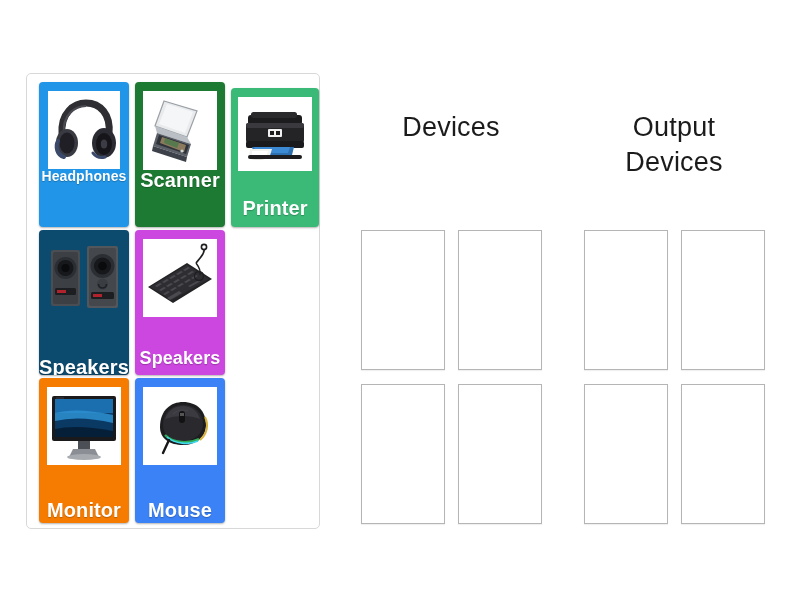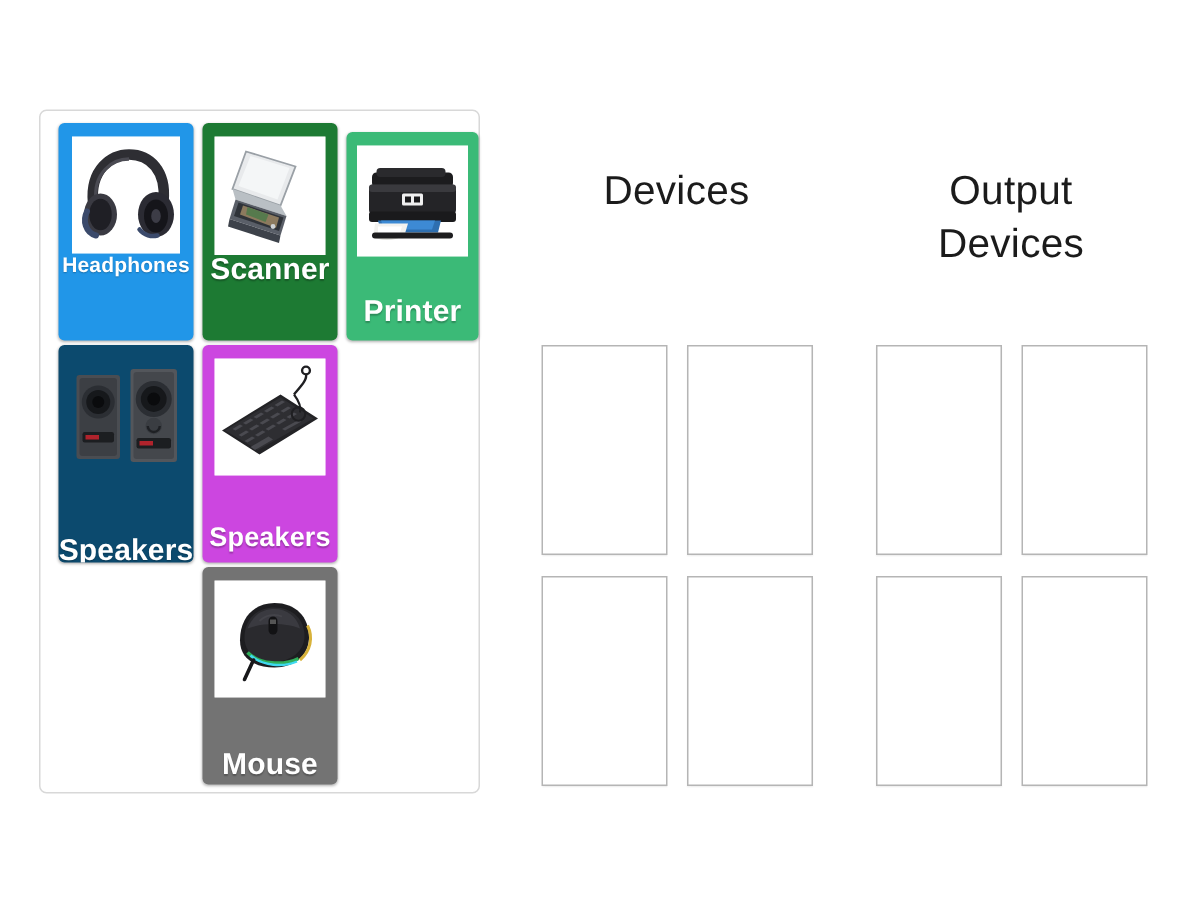--- a/index.html
+++ b/index.html
@@ -75,21 +75,21 @@
     text-shadow: 0 1px 1px rgba(0,0,0,0.25);
   }
 
   
   #card-headphones { left: 6px;   top: 3px;   width: 90px;  height: 145px; background: #2196e8; }
   #card-scanner    { left: 102px; top: 3px;   width: 90px;  height: 145px; background: #1d7a33; }
   #card-printer    { left: 198px; top: 9px;   width: 88px;  height: 139px; background: #3bba77; }
   #card-speakers   { left: 6px;   top: 151px; width: 90px;  height: 145px; background: #0c4a6e; }
   #card-keyboard   { left: 102px; top: 151px; width: 90px;  height: 145px; background: #cc46e0; }
   #card-monitor    { left: 6px;   top: 299px; width: 90px;  height: 145px; background: #f57c00; }
-  #card-mouse      { left: 102px; top: 299px; width: 90px;  height: 145px; background: #737373; }
+  #card-mouse      { left: 102px; top: 299px; width: 90px;  height: 145px; background: #3b82f6; }
 
   #card-headphones .card-thumb { margin-top: 9px; width: 72px; height: 78px; }
   #card-scanner    .card-thumb { margin-top: 9px; width: 74px; height: 79px; }
   #card-printer    .card-thumb { margin-top: 9px; width: 74px; height: 74px; }
   #card-speakers   .card-thumb { margin-top: 14px; width: 74px; height: 72px; }
   #card-keyboard   .card-thumb { margin-top: 9px; width: 74px; height: 78px; }
   #card-monitor    .card-thumb { margin-top: 9px; width: 74px; height: 78px; }
   #card-mouse      .card-thumb { margin-top: 9px; width: 74px; height: 78px; }
 
   #card-headphones .card-label { font-size: 14px; }
@@ -257,20 +257,38 @@
             </g>
             <path d="M53 24 C58 18, 62 14, 61 10" fill="none" stroke="#1f1f22" stroke-width="1.6"></path>
             <circle cx="61" cy="8" r="2.6" fill="none" stroke="#1f1f22" stroke-width="1.6"></circle>
             <path d="M53 24 C56 28, 58 32, 57 36" fill="none" stroke="#1f1f22" stroke-width="1.4"></path>
             <circle cx="56" cy="37" r="4.5" fill="none" stroke="#1f1f22" stroke-width="1.4"></circle>
           </svg>
         </div>
         <div class="card-label">Speakers</div>
       </div>
 
+      <div class="card" id="card-monitor">
+        <div class="card-thumb">
+          <svg class="thumb-svg" viewBox="0 0 74 78" xmlns="http://www.w3.org/2000/svg">
+            <rect width="74" height="78" fill="#ffffff"></rect>
+            <rect x="5" y="9" width="64" height="45" rx="2" fill="#1a1a1c"></rect>
+            <rect x="8" y="12" width="58" height="38" fill="#0d3f6e"></rect>
+            <rect x="8" y="12" width="58" height="14" fill="#1b6fae"></rect>
+            <path d="M8 26 Q30 20 66 28 L66 40 Q34 32 8 40 Z" fill="#2e8fd0" opacity="0.85"></path>
+            <path d="M8 34 Q32 28 66 36 L66 50 L8 50 Z" fill="#0a3a63"></path>
+            <path d="M8 42 Q30 37 66 44 L66 50 L8 50 Z" fill="#061f38"></path>
+            <rect x="31" y="54" width="12" height="8" fill="#4c4f55"></rect>
+            <path d="M26 62 L48 62 L52 70 L22 70 Z" fill="#8b8e94"></path>
+            <ellipse cx="37" cy="70" rx="17" ry="3" fill="#a7aaae"></ellipse>
+            <rect x="9" y="10" width="8" height="2" fill="#2a2a2e"></rect>
+          </svg>
+        </div>
+        <div class="card-label">Monitor</div>
+      </div>
 
       <div class="card" id="card-mouse">
         <div class="card-thumb">
           <svg class="thumb-svg" viewBox="0 0 74 78" xmlns="http://www.w3.org/2000/svg">
             <rect width="74" height="78" fill="#ffffff"></rect>
             <path d="M17 40 C17 23, 28 15, 40 15 C54 15, 63 24, 63 38 C63 50, 53 58, 40 58 C27 58, 17 52, 17 40 Z" fill="#1d1d20"></path>
             <path d="M20 38 C20 25, 29 18, 40 18 C52 18, 60 26, 60 37 C60 47, 51 54, 40 54 C29 54, 20 49, 20 38 Z" fill="#2a2a2e"></path>
             <path d="M22 32 C26 22, 33 19, 40 19 C48 19, 55 24, 57 32 C48 28, 32 28, 22 32 Z" fill="#3a3a40"></path>
             <rect x="36" y="24" width="6" height="12" rx="3" fill="#121214"></rect>
             <rect x="37" y="26" width="4" height="3" fill="#555"></rect>

